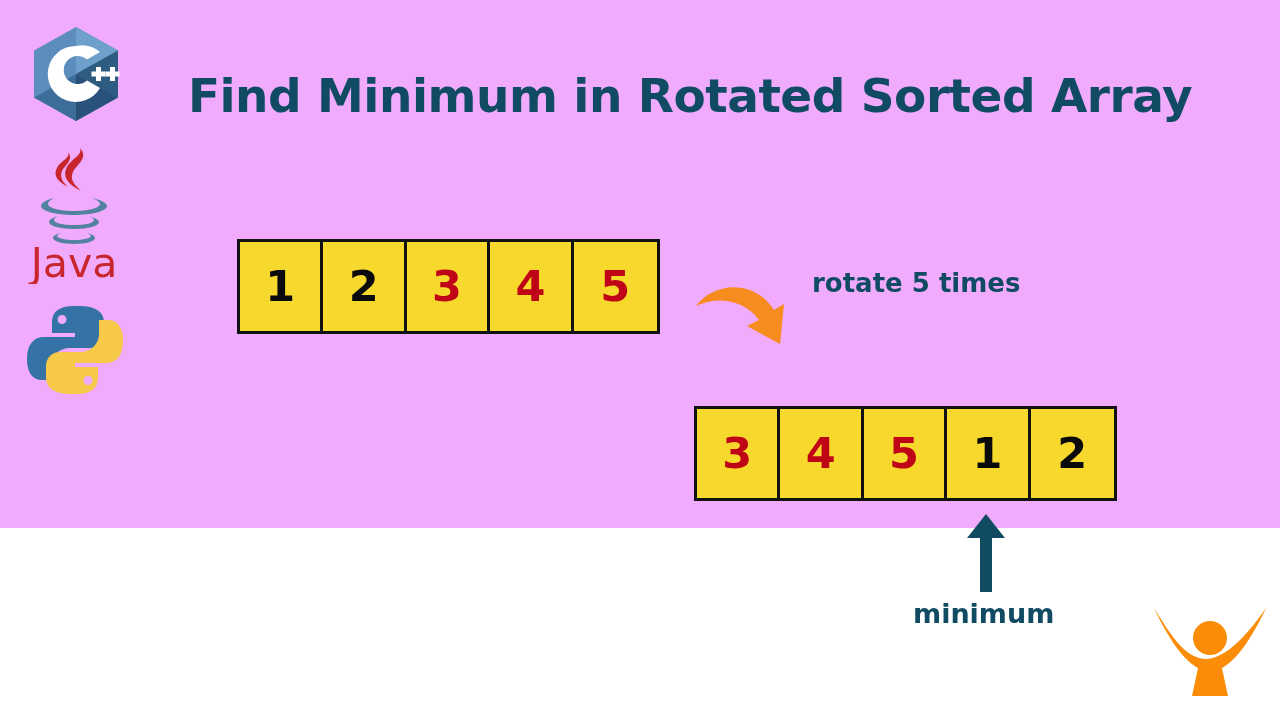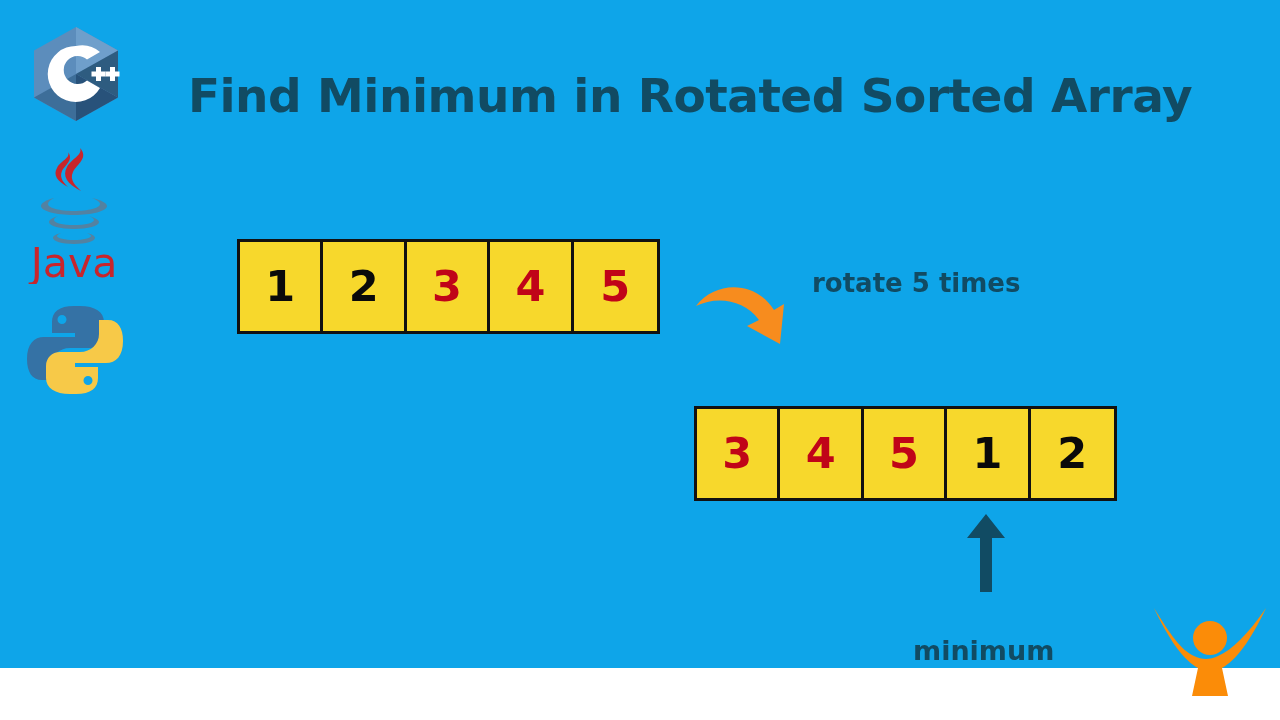--- a/index.html
+++ b/index.html
@@ -8,22 +8,22 @@
   }
   body {
     width: 1280px;
     height: 720px;
     overflow: hidden;
     font-family: "Liberation Sans", sans-serif;
   }
   #slide {
     position: relative;
     width: 1280px;
-    height: 668px;
-    background: #0ea5e9;
+    height: 528px;
+    background: #f0abfc;
   }
 
   
   #page-title {
     position: absolute;
     left: 160px;
     top: 68px;
     width: 1060px;
     text-align: center;
     font-family: "DejaVu Sans", sans-serif;
@@ -72,21 +72,21 @@
 
   
   .note-label {
     position: absolute;
     font-family: "DejaVu Sans", sans-serif;
     font-weight: bold;
     color: #114B63;
     white-space: nowrap;
   }
   #rotate-label  { left: 812px; top: 268px; font-size: 26px; }
-  #minimum-label { left: 913px; top: 598px; font-size: 27px; margin-top: 37px; }
+  #minimum-label { left: 913px; top: 598px; font-size: 27px; }
 
   
   #rotate-arrow   { position: absolute; left: 694px; top: 282px; width: 115px; height: 100px; }
   #minimum-arrow  { position: absolute; left: 963px; top: 512px; width: 46px;  height: 82px;  }
 </style>
 </head>
 <body>
 
 <div id="slide">
 

